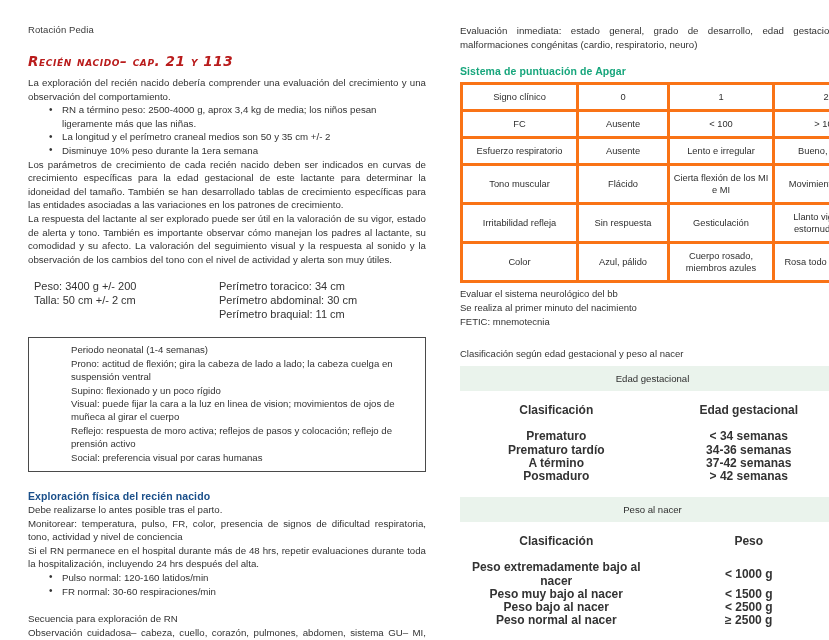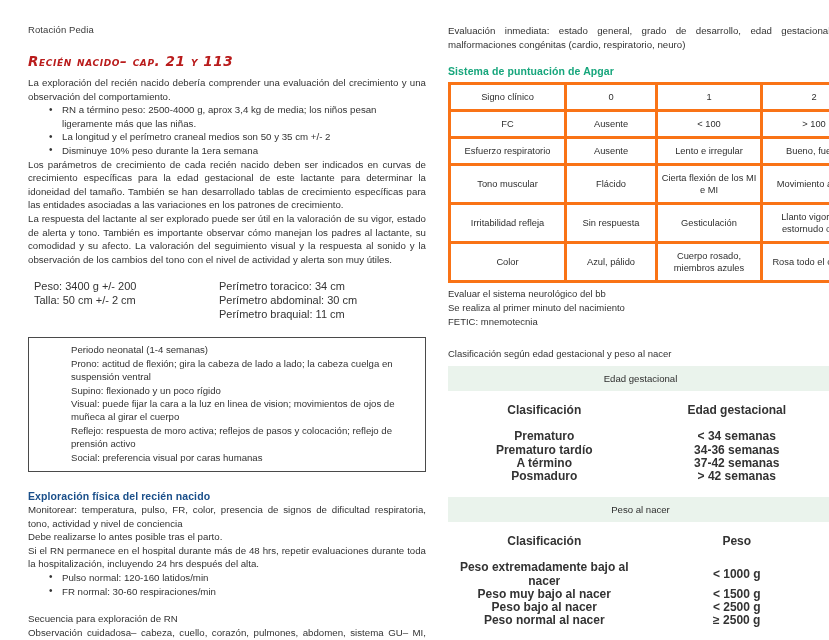--- a/index.html
+++ b/index.html
@@ -14,21 +14,21 @@
     color: #2b2b2b;
     overflow: hidden;
   }
   .page {
     position: relative;
     width: 829px;
     height: 640px;
     box-sizing: border-box;
     padding: 24px 22px 10px 28px;
     display: flex;
-    gap: 22px;
+    gap: 34px;
   }
   .col-left {
     width: 398px;
     flex: 0 0 398px;
   }
   .col-right {
     width: 385px;
     flex: 0 0 385px;
   }
 
@@ -219,22 +219,22 @@
       <div class="box-line">Prono: actitud de flexión; gira la cabeza de lado a lado; la cabeza cuelga en suspensión ventral</div>
       <div class="box-line">Supino: flexionado y un poco rígido</div>
       <div class="box-line">Visual: puede fijar la cara a la luz en linea de vision; movimientos de ojos de muñeca al girar el cuerpo</div>
       <div class="box-line">Reflejo: respuesta de moro activa; reflejos de pasos y colocación; reflejo de prensión activo</div>
       <div class="box-line">Social: preferencia visual por caras humanas</div>
     </div>
 
     <div class="spacer-18"></div>
 
     <div class="h-blue">Exploración física del recién nacido</div>
+    <p class="body left">Debe realizarse lo antes posible tras el parto.</p>
     <p class="body">Monitorear: temperatura, pulso, FR, color, presencia de signos de dificultad respiratoria, tono, actividad y nivel de conciencia</p>
-    <p class="body left">Debe realizarse lo antes posible tras el parto.</p>
     <p class="body">Si el RN permanece en el hospital durante más de 48 hrs, repetir evaluaciones durante toda la hospitalización, incluyendo 24 hrs después del alta.</p>
 
     <ul class="bullets">
       <li>Pulso normal: 120-160 latidos/min</li>
       <li>FR normal: 30-60 respiraciones/min</li>
     </ul>
 
     <div class="spacer-14"></div>
 
     <p class="body left">Secuencia para exploración de RN</p>

